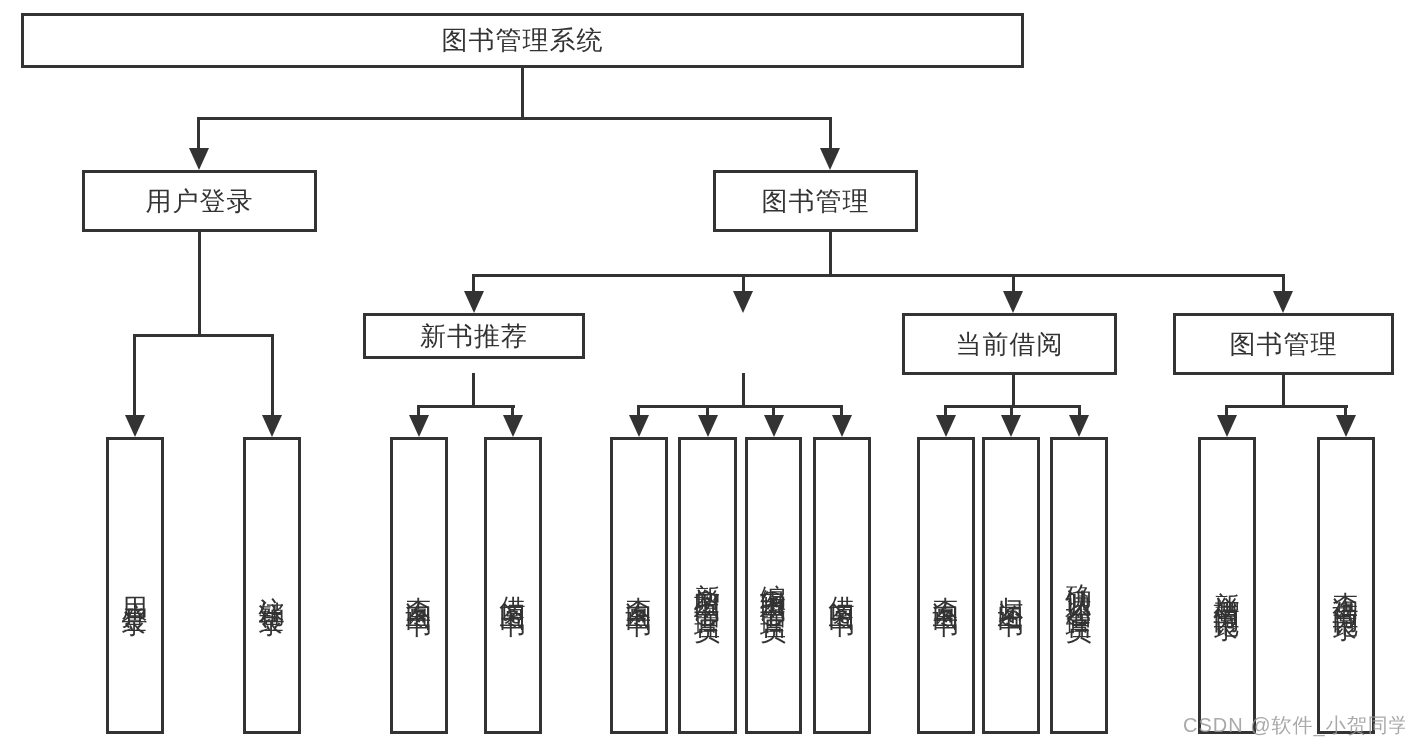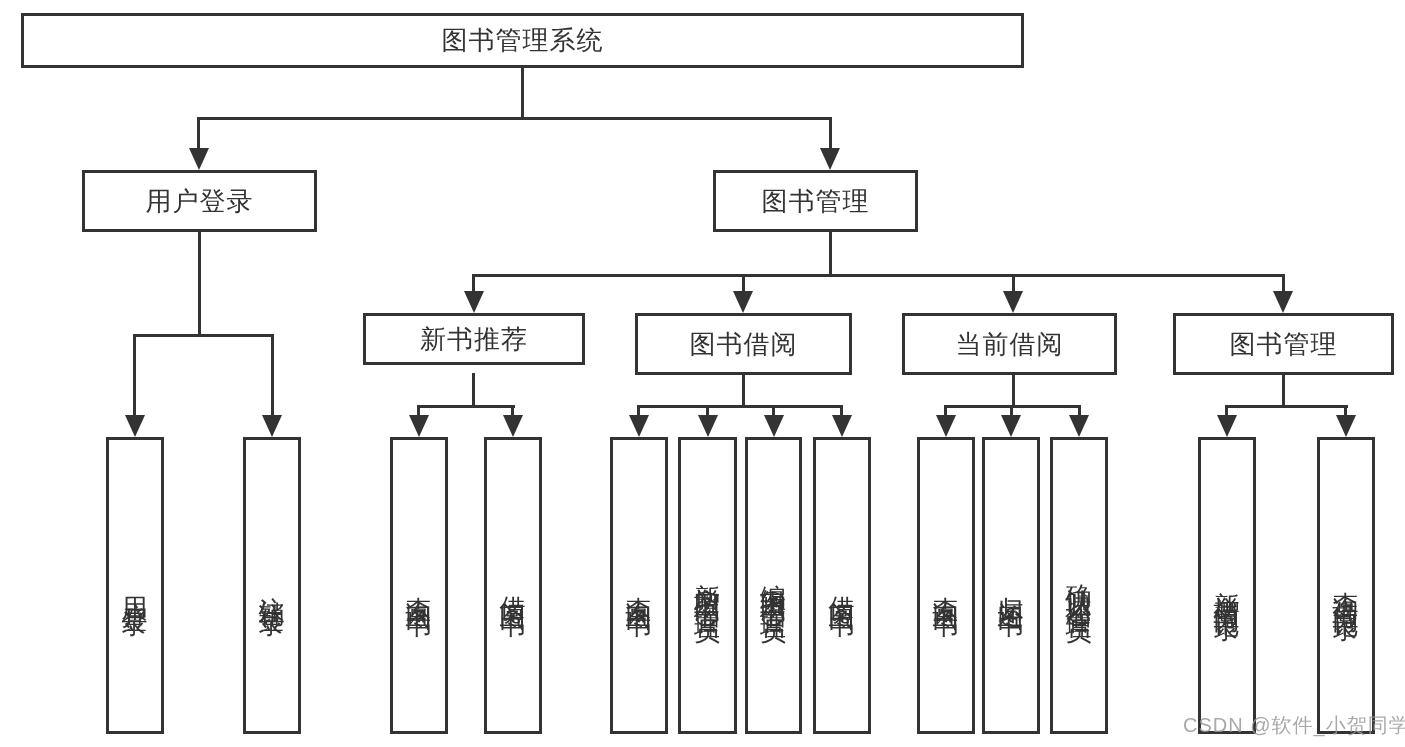--- a/index.html
+++ b/index.html
@@ -96,25 +96,22 @@
     <span class="hl">图书管理系统</span>
   </div>
 
   <div class="node" style="left:82px;top:170px;width:235px;height:62px">
     <span class="hl">用户登录</span>
   </div>
   <div class="node" style="left:713px;top:170px;width:205px;height:62px">
     <span class="hl">图书管理</span>
   </div>
 
-  <div class="node" style="left:363px;top:313px;width:222px;height:52px">
+  <div class="node" style="left:363px;top:313px;width:222px;height:46px">
     <span class="hl">新书推荐</span>
-  </div>
-  <div class="node" style="left:635px;top:313px;width:217px;height:62px">
-    <span class="hl">图书借阅</span>
   </div>
   <div class="node" style="left:902px;top:313px;width:215px;height:62px">
     <span class="hl">当前借阅</span>
   </div>
   <div class="node" style="left:1173px;top:313px;width:221px;height:62px">
     <span class="hl">图书管理</span>
   </div>
 
   <div class="node vnode" style="left:106px;top:437px;width:58px;height:297px">
     <span class="vl">用户登录</span>

